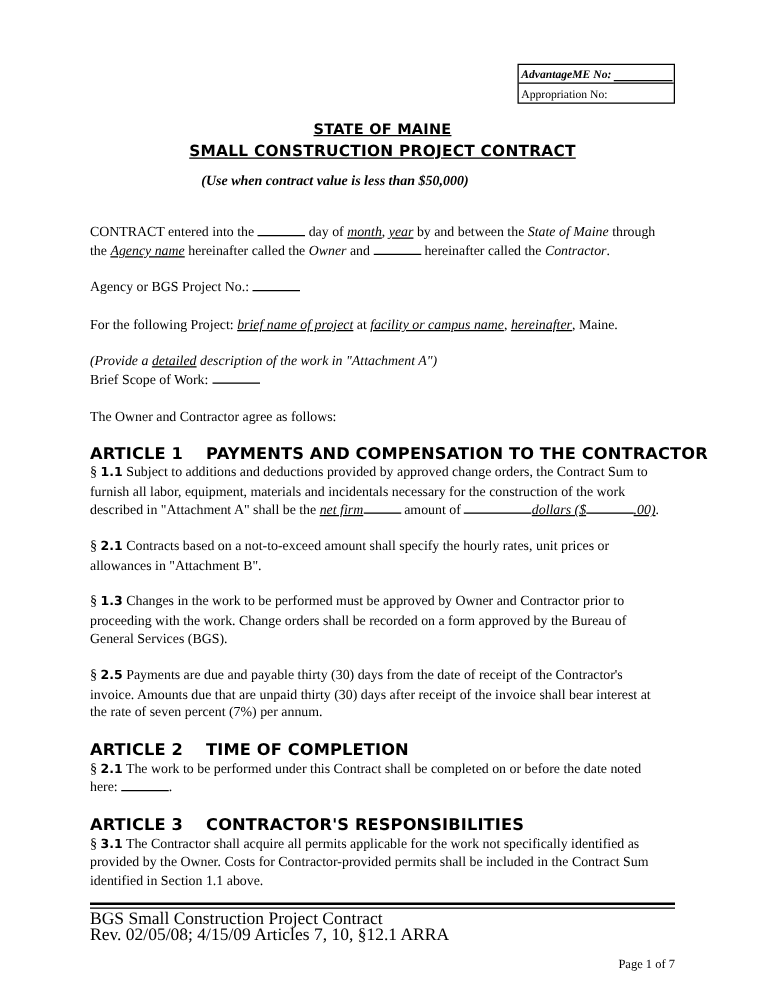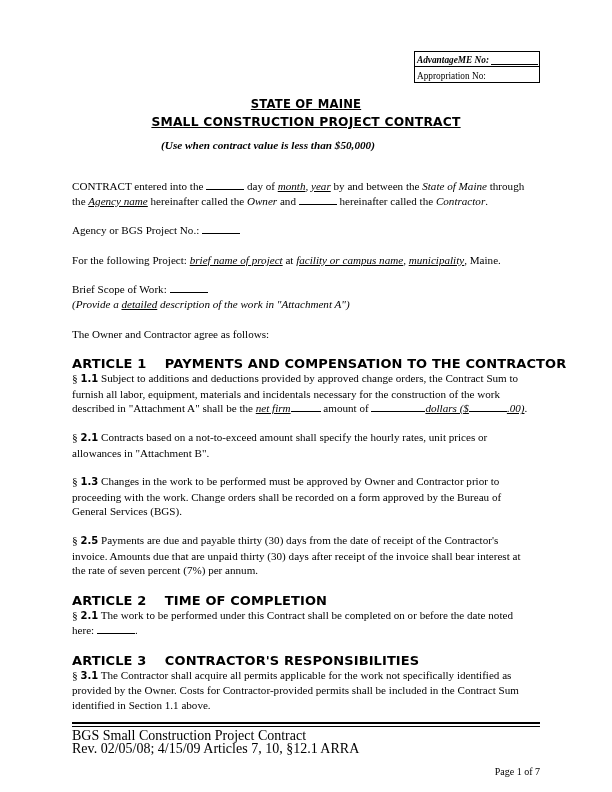--- a/index.html
+++ b/index.html
@@ -195,26 +195,26 @@
   <div class="body-area">
 
     <p class="para"><span>CONTRACT entered into the </span><span class="blank blank-md"></span><span> day of </span><span class="u-ital">month</span><span>, </span><span class="u-ital">year</span><span> by and between the </span><span class="ital">State of Maine</span><span> through the </span><span class="u-ital">Agency name</span><span> hereinafter called the </span><span class="ital">Owner</span><span> and </span><span class="blank blank-md"></span><span> hereinafter called the </span><span class="ital">Contractor</span><span>.</span></p>
 
     <div class="gap-md"></div>
 
     <p class="para"><span>Agency or BGS Project No.: </span><span class="blank blank-md"></span></p>
 
     <div class="gap-md"></div>
 
-    <p class="para"><span>For the following Project:  </span><span class="u-ital">brief name of project</span><span> at </span><span class="u-ital">facility or campus name</span><span>, </span><span class="u-ital">municipality</span><span>, Maine.</span></p>
-
-    <div class="gap-md"></div>
-
+    <p class="para"><span>For the following Project:  </span><span class="u-ital">brief name of project</span><span> at </span><span class="u-ital">facility or campus name</span><span>, </span><span class="u-ital">hereinafter</span><span>, Maine.</span></p>
+
+    <div class="gap-md"></div>
+
+    <p class="para ital"><span>(Provide a </span><span style="text-decoration:underline">detailed</span><span> description of the work in "Attachment A")</span></p>
     <p class="para"><span>Brief Scope of Work: </span><span class="blank blank-md"></span></p>
-    <p class="para ital"><span>(Provide a </span><span style="text-decoration:underline">detailed</span><span> description of the work in "Attachment A")</span></p>
 
     <div class="gap-md"></div>
 
     <p class="para">The Owner and Contractor agree as follows:</p>
 
     <div class="gap-lg"></div>
 
     <p class="article-head">ARTICLE 1    PAYMENTS AND COMPENSATION TO THE CONTRACTOR</p>
     <p class="para"><span class="sec-sym">§</span> <span class="sec-num">1.1</span><span> Subject to additions and deductions provided by approved change orders, the Contract Sum to furnish all labor, equipment, materials and incidentals necessary for the construction of the work described in "Attachment A" shall be the </span><span class="u-ital">net firm</span><span class="blank blank-sm"></span><span> amount of </span><span class="blank blank-lg"></span><span class="u-ital">dollars ($</span><span class="blank blank-md"></span><span class="u-ital">.00)</span><span>.</span></p>
 

